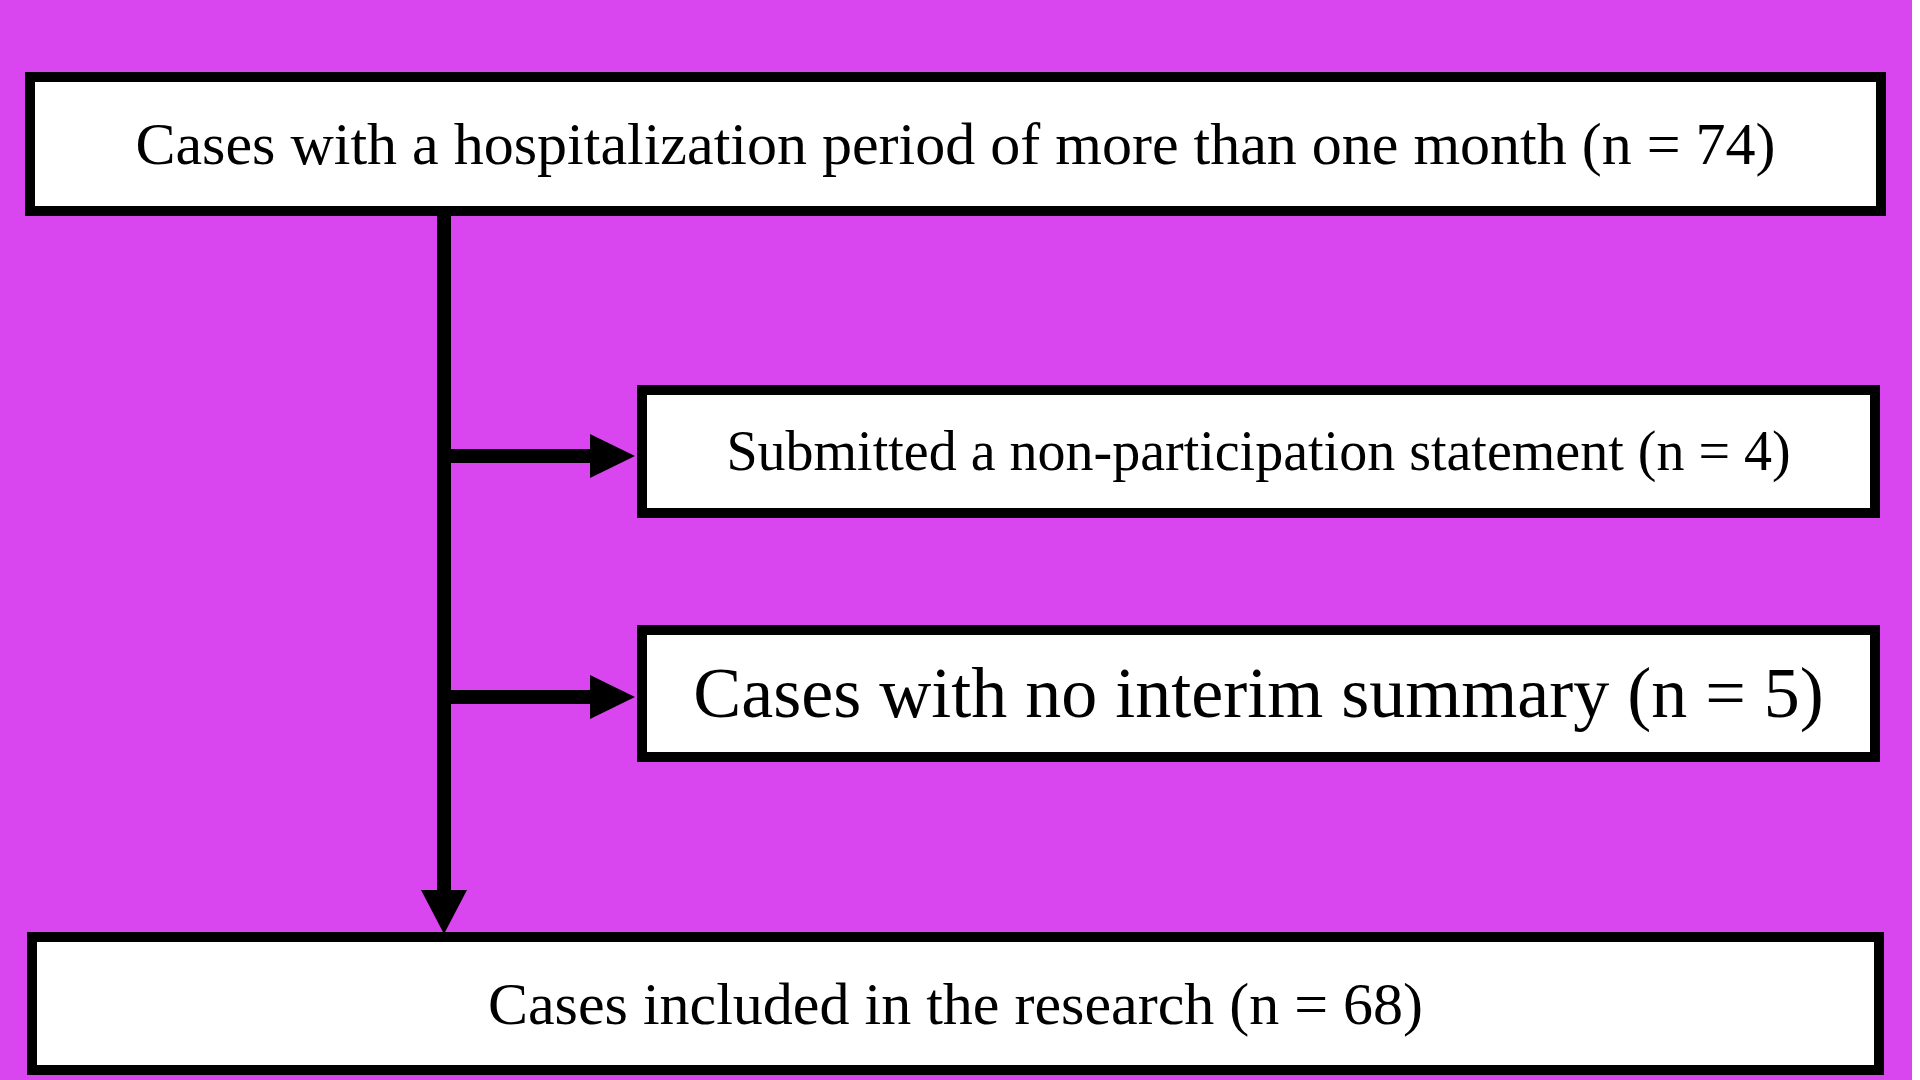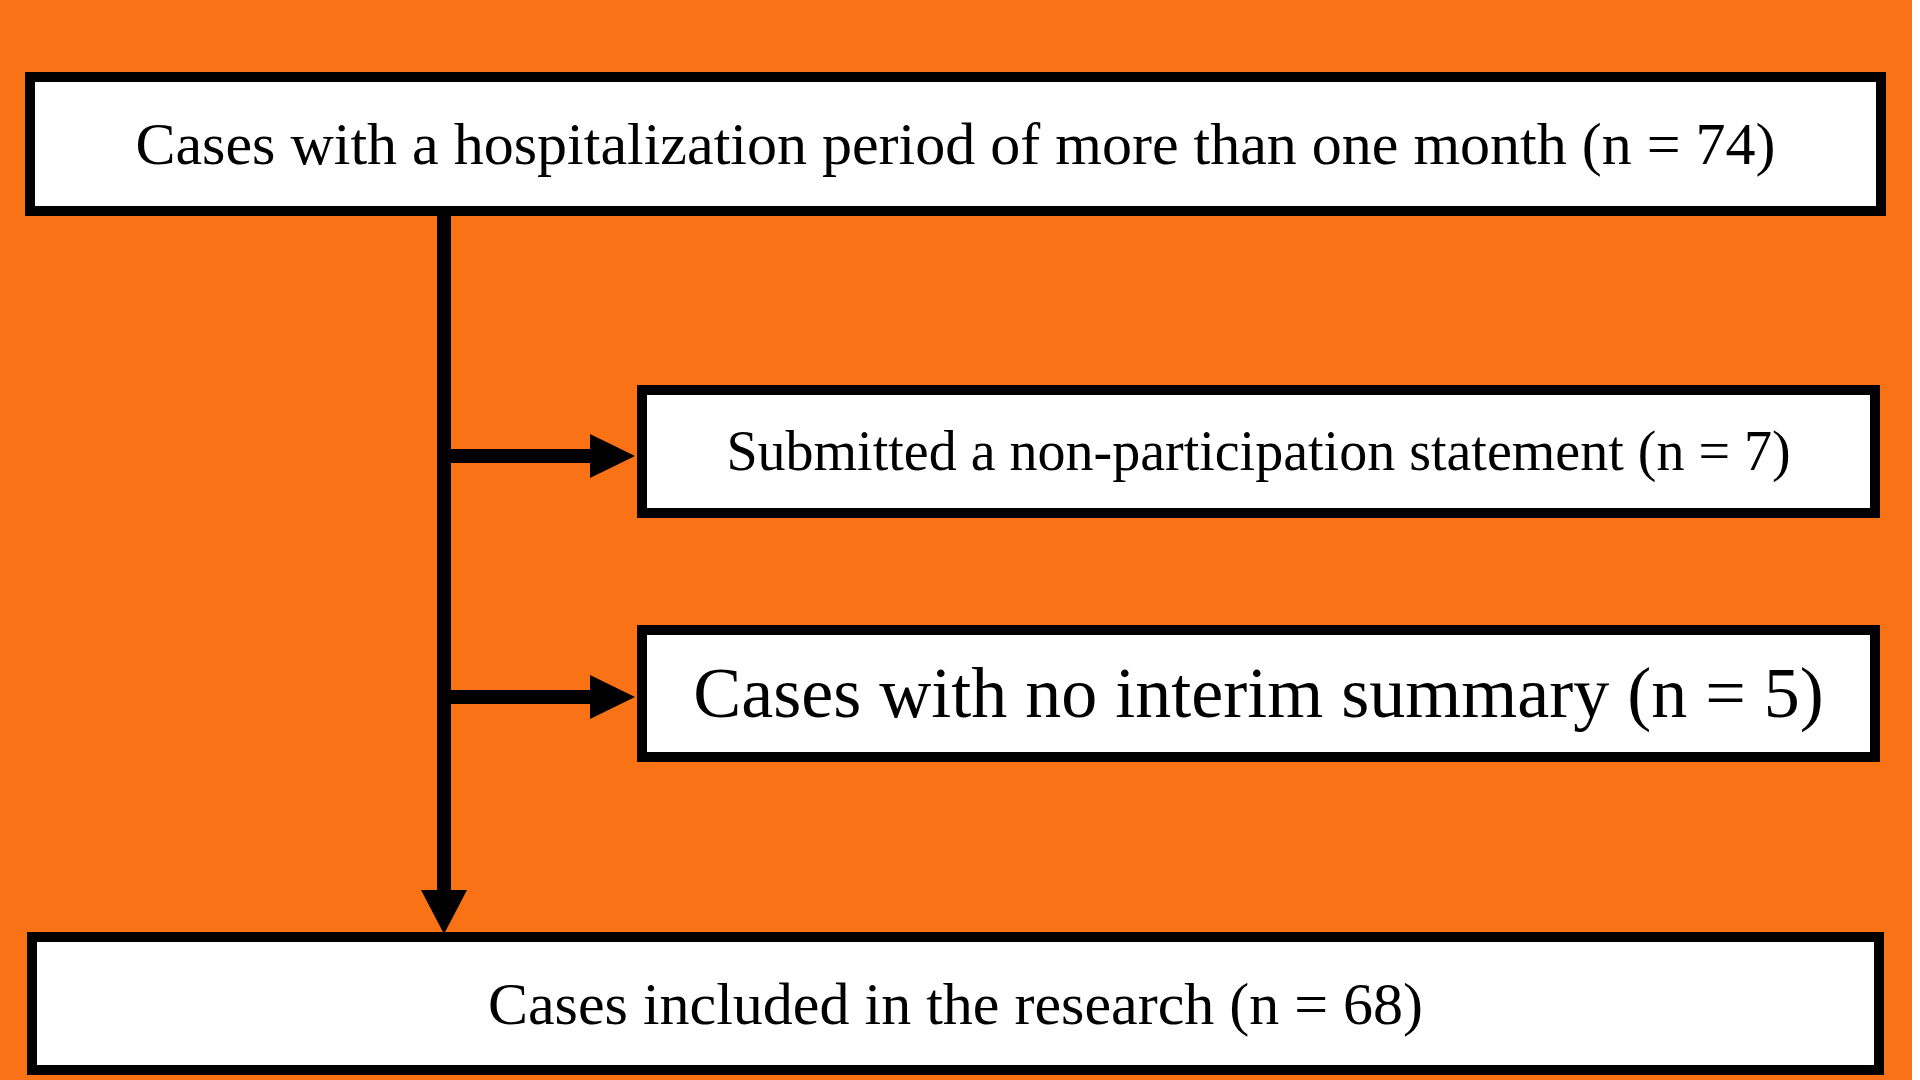--- a/index.html
+++ b/index.html
@@ -4,21 +4,21 @@
 <style>
   html, body {
     margin: 0;
     padding: 0;
     background: #ffffff;
   }
   .canvas {
     position: relative;
     width: 1912px;
     height: 1080px;
-    background: #f97316;
+    background: #d946ef;
     font-family: "Liberation Serif", serif;
     color: #000000;
     overflow: hidden;
   }
   .box {
     position: absolute;
     box-sizing: border-box;
     border: 10px solid #000000;
     background: #ffffff;
     display: flex;
@@ -103,21 +103,21 @@
     <span>Cases with a hospitalization period of more than one month (n = 74)</span>
   </div>
 
   <div class="vline"></div>
   <div class="arrowhead-down"></div>
 
   <div class="hline hline-1"></div>
   <div class="arrowhead-right arrowhead-right-1"></div>
 
   <div class="box box-exclusion1">
-    <span>Submitted a non-participation statement (n = 7)</span>
+    <span>Submitted a non-participation statement (n = 4)</span>
   </div>
 
   <div class="hline hline-2"></div>
   <div class="arrowhead-right arrowhead-right-2"></div>
 
   <div class="box box-exclusion2">
     <span>Cases with no interim summary (n = 5)</span>
   </div>
 
   <div class="box box-included">

